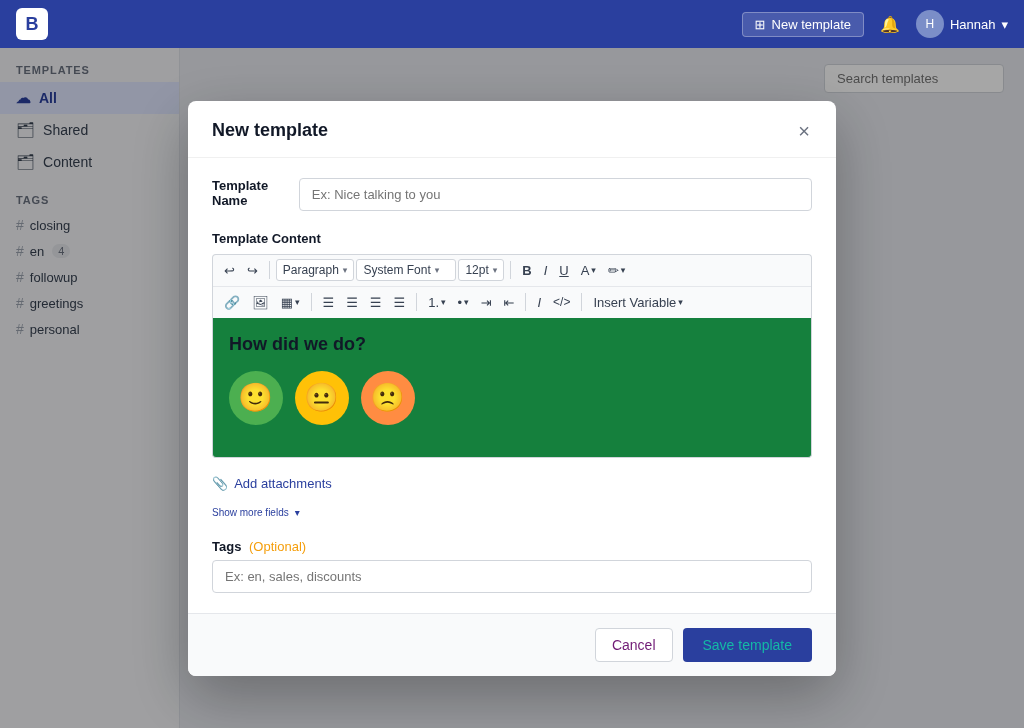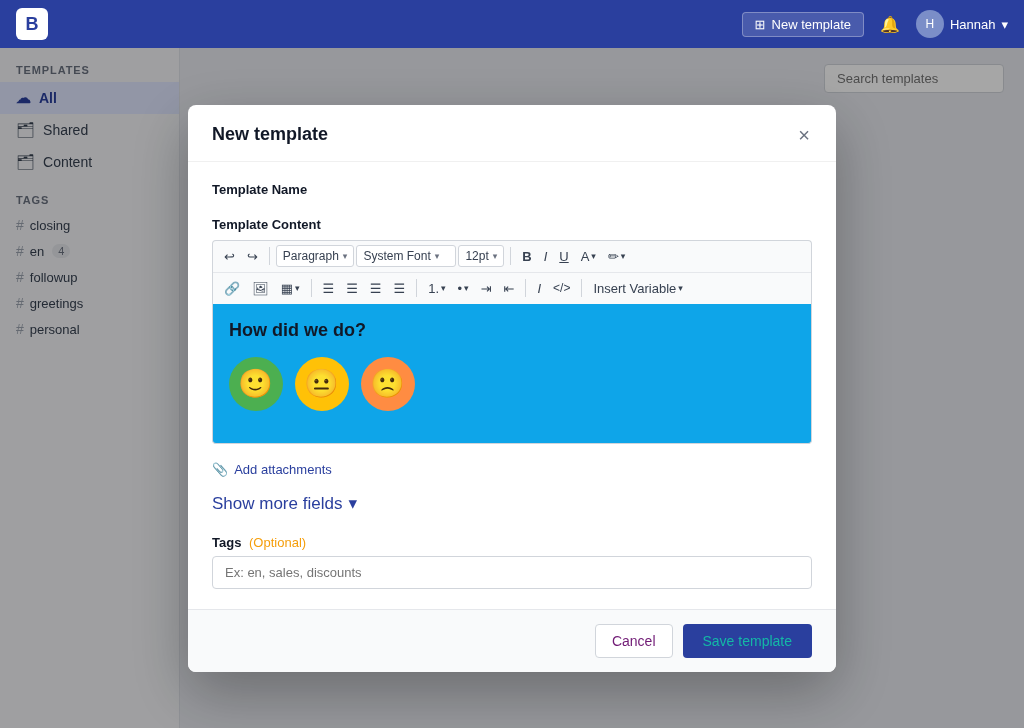--- a/index.html
+++ b/index.html
@@ -314,21 +314,21 @@
       color: #6b7280;
     }
 
     
     .editor-area {
       border: 1px solid #d1d5db;
       border-top: none;
       border-radius: 0 0 4px 4px;
       min-height: 140px;
       padding: 16px;
-      background: #0ea5e9;
+      background: #15803d;
     }
     .editor-heading {
       font-size: 18px;
       font-weight: 700;
       color: #111827;
       margin-bottom: 16px;
     }
     .emoji-row {
       display: flex;
       gap: 12px;
@@ -354,24 +354,24 @@
       color: #2a3f9e;
       font-size: 13px;
       cursor: pointer;
       background: none;
       border: none;
       padding: 4px 0;
       margin-top: 14px;
     }
     .show-more-btn {
       display: flex;
-      align-items: flex-end;
+      align-items: flex-start;
       gap: 6px;
       color: #2a3f9e;
-      font-size: 17px;
+      font-size: 10px;
       cursor: pointer;
       background: none;
       border: none;
       padding: 4px 0;
       margin-top: 8px;
     }
 
     
     .tags-field-section {
       margin-top: 16px;
@@ -487,20 +487,21 @@
     <div class="modal-header">
       <span class="modal-title">New template</span>
       <button class="modal-close">×</button>
     </div>
 
     <div class="modal-body">
 
       <div class="form-row">
         <div class="form-group">
           <label class="form-label">Template Name</label>
+          <input class="form-input" type="text" placeholder="Ex: Nice talking to you" style="">
         </div>
       </div>
 
       <div>
         <div class="section-label">Template Content</div>
 
         <div class="toolbar">
 
           <div class="toolbar-row">
             <button class="tb-btn">↩</button>

